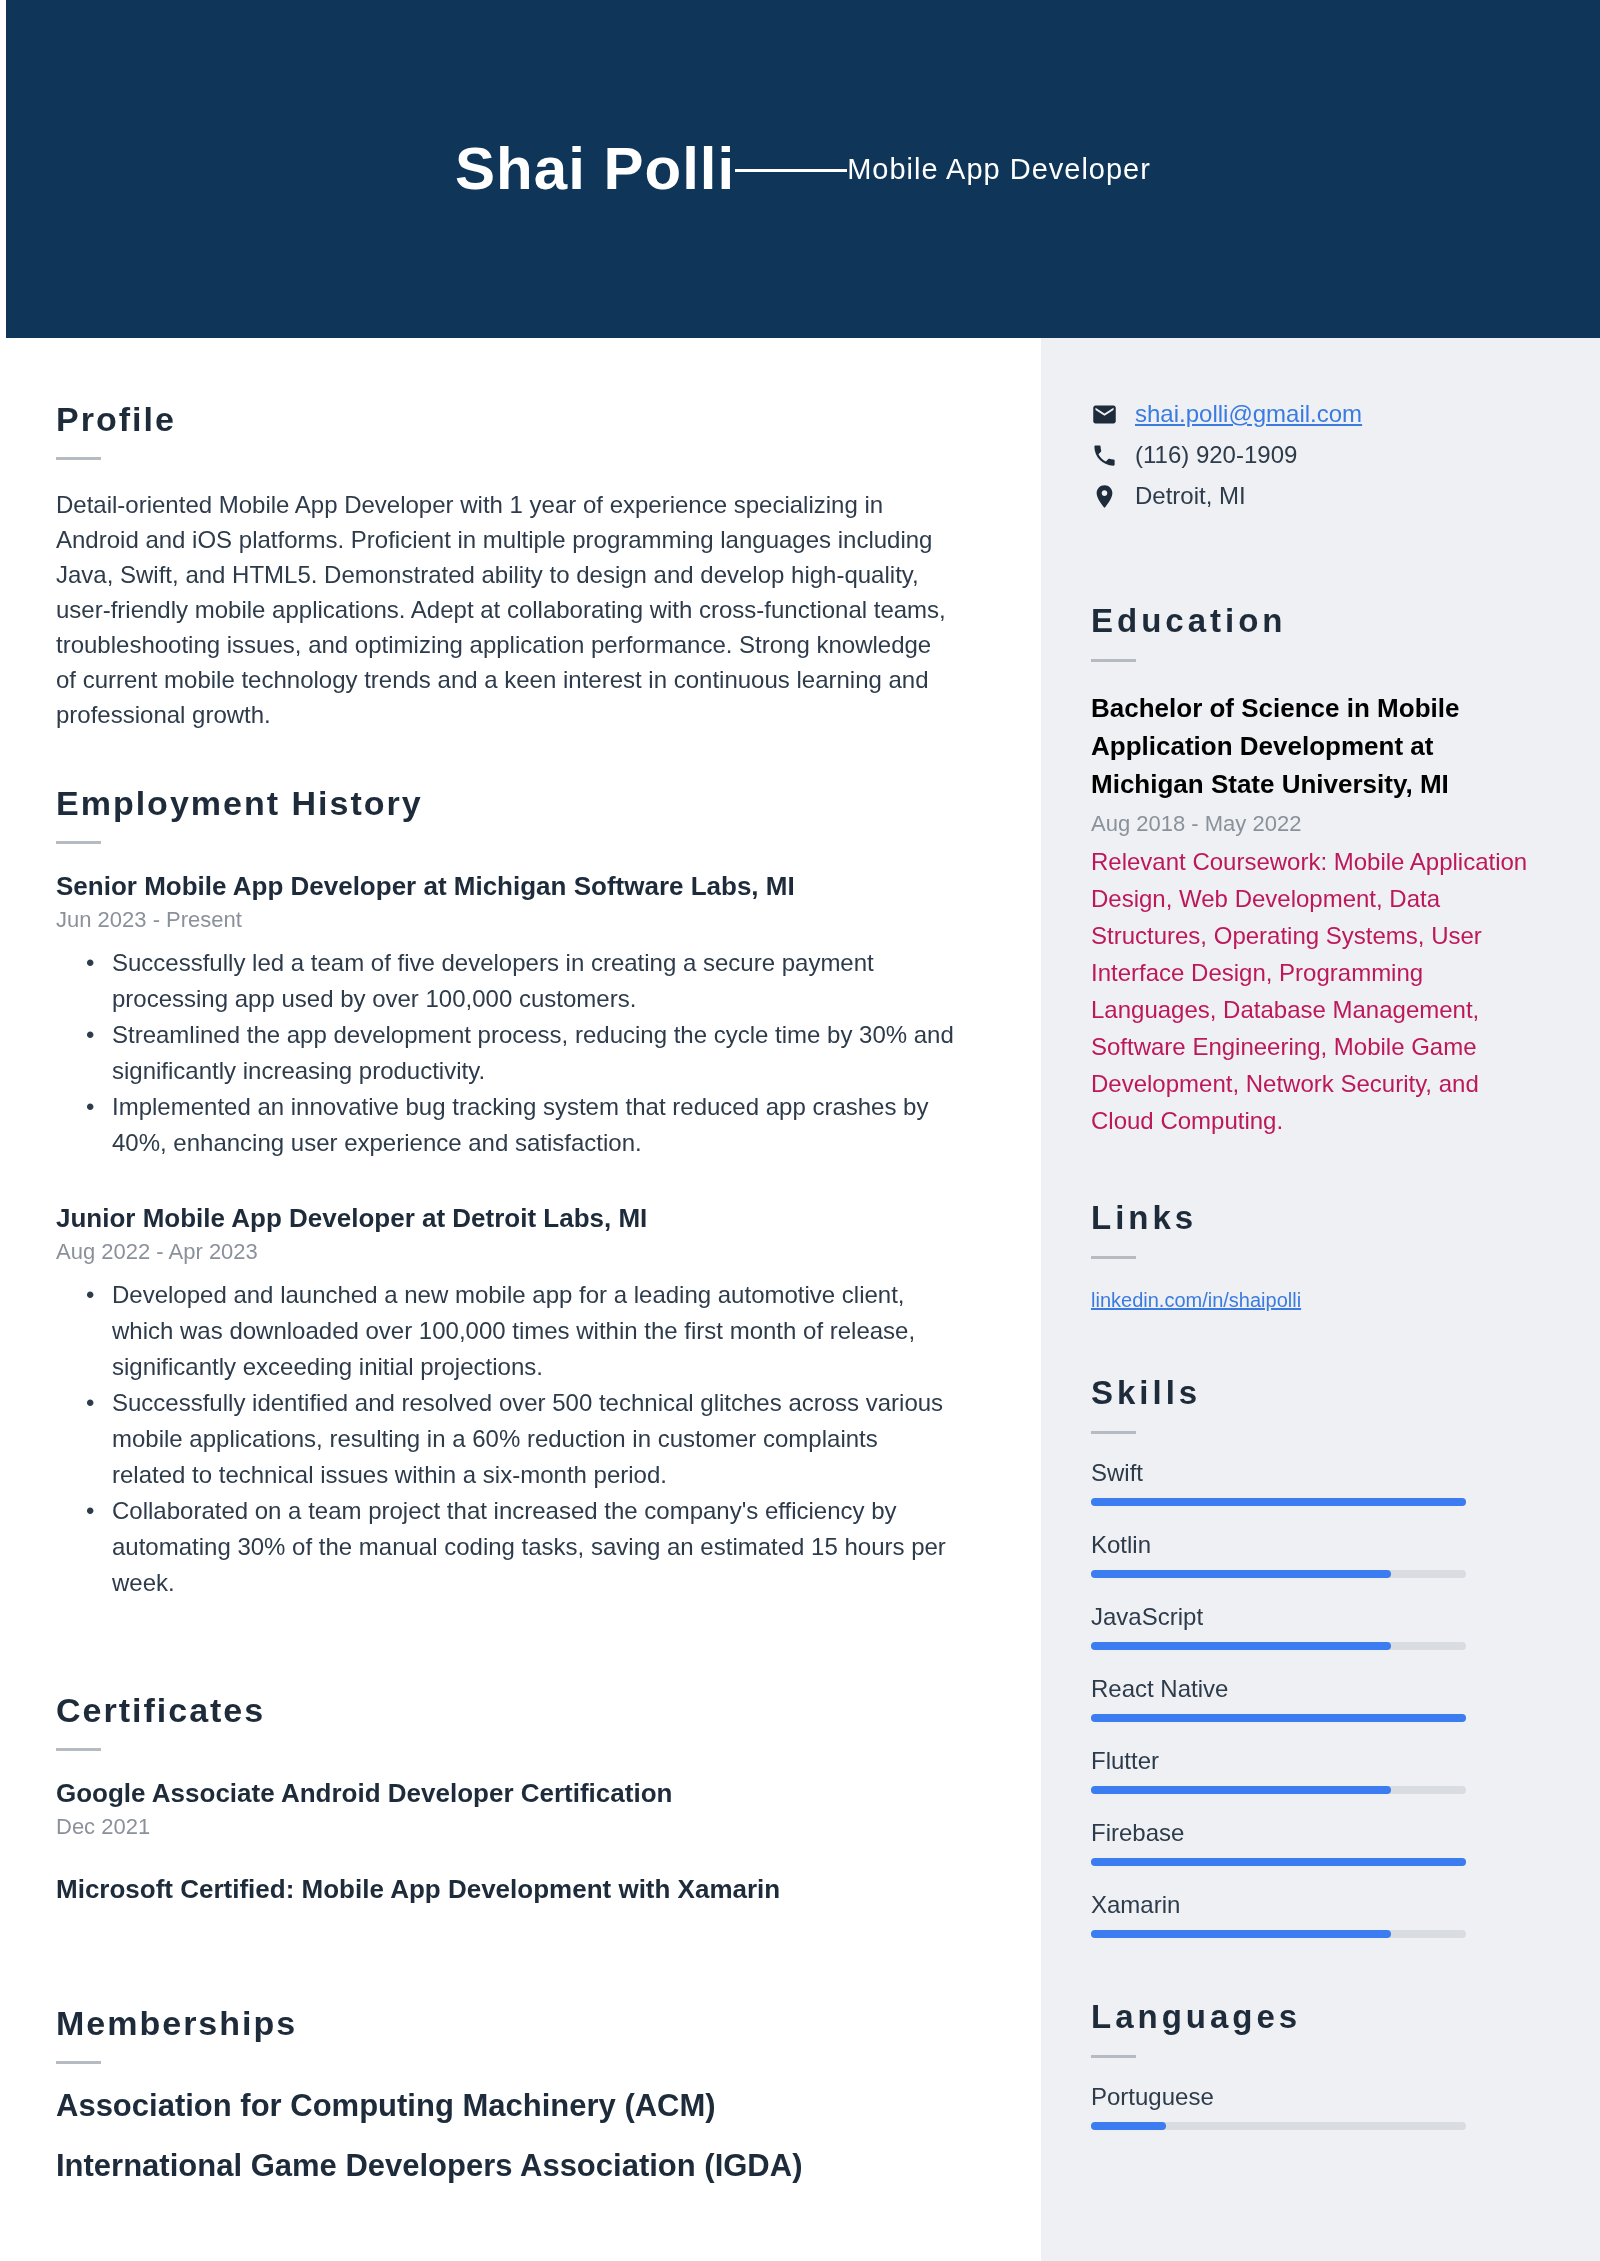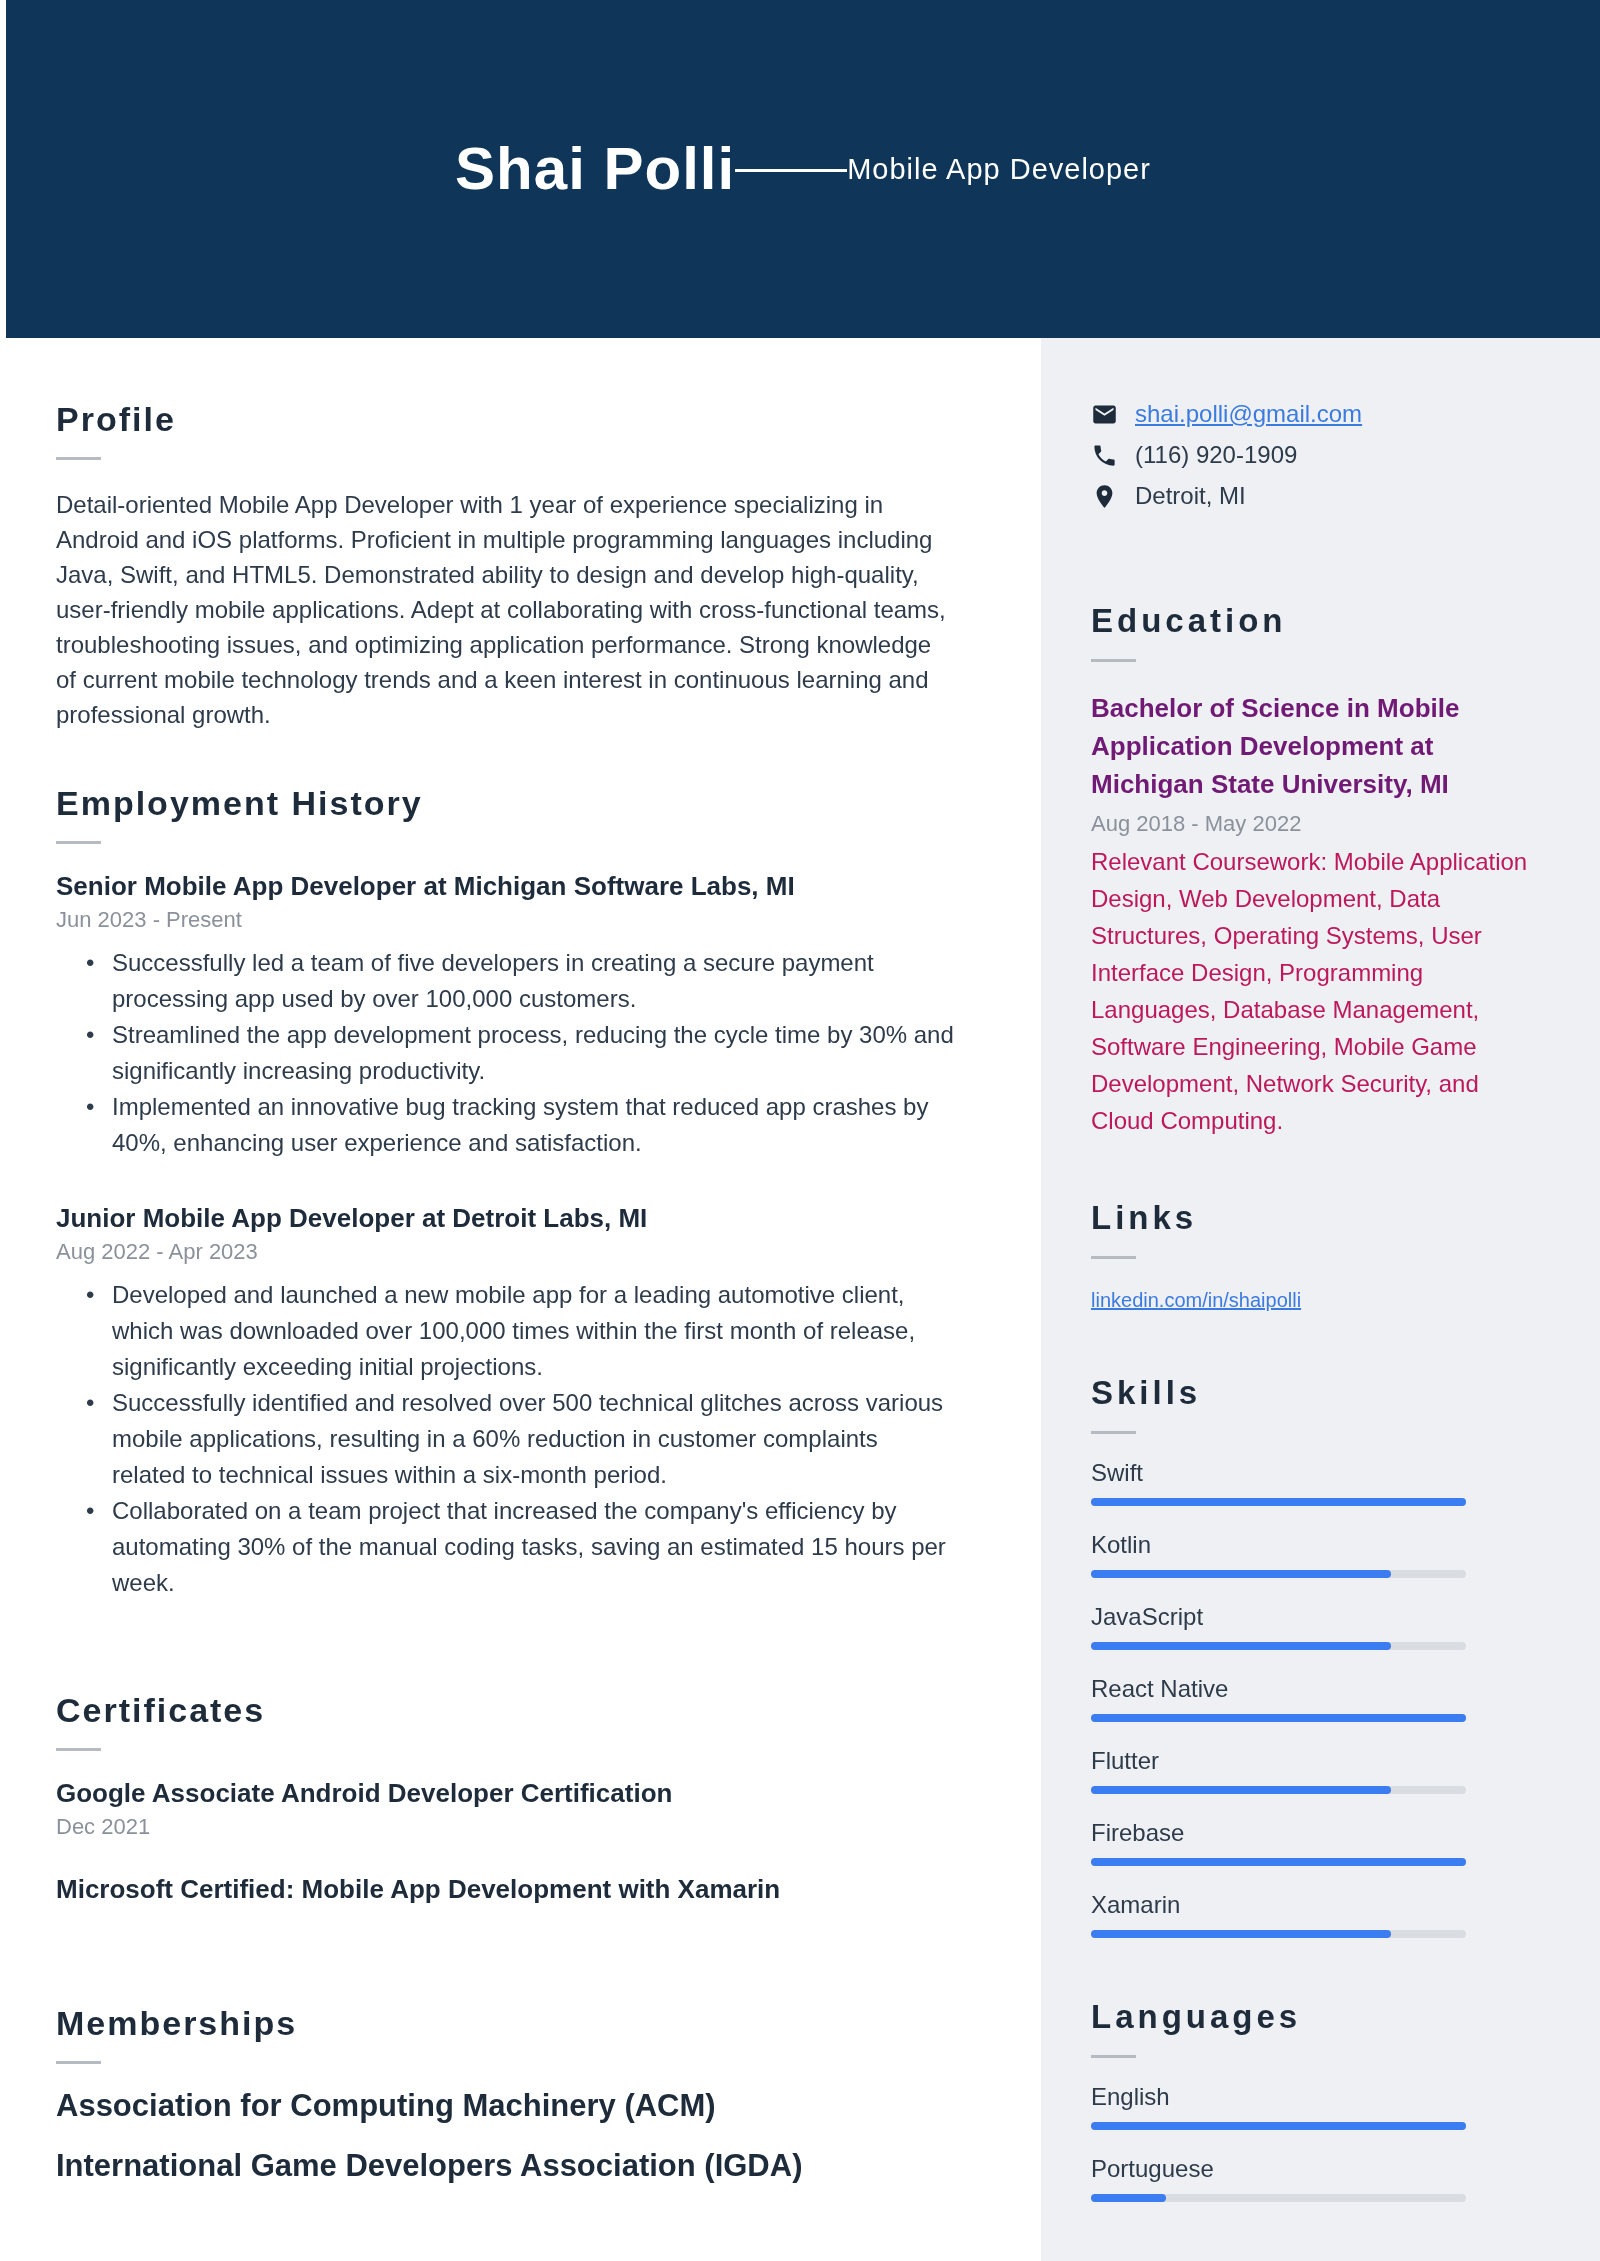--- a/index.html
+++ b/index.html
@@ -52,21 +52,21 @@
   
   .contact { margin-bottom: 92px; }
   .contact-row { display: flex; align-items: center; margin-bottom: 13px; }
   .contact-row:last-child { margin-bottom: 0; }
   .contact-icon { width: 27px; height: 27px; margin-right: 17px; flex: none; color: #1d2b3a; }
   .contact-icon svg { display: block; width: 100%; height: 100%; fill: currentColor; }
   .contact-text { font-size: 24px; color: #2e3b4b; line-height: 28px; }
   a.link { color: #3b7be0; text-decoration: underline; cursor: pointer; }
 
   .side-section { margin-bottom: 60px; }
-  .degree { font-size: 26px; font-weight: 700; color: #701a75; line-height: 38px; }
+  .degree { font-size: 26px; font-weight: 700; color: #000000; line-height: 38px; }
   .edu-dates { font-size: 22px; color: #8a919b; margin: 8px 0 6px; line-height: 26px; }
   .coursework { font-size: 24px; line-height: 37px; color: #be185d; }
   .link-item { font-size: 20px; line-height: 28px; }
 
   .meter { margin-bottom: 27px; }
   .meter:last-child { margin-bottom: 0; }
   .meter-name { font-size: 24px; color: #2e3b4b; line-height: 24px; margin-bottom: 13px; }
   .bar { width: 375px; height: 8px; background: #d9dce0; border-radius: 4px; }
   .bar-fill { height: 8px; background: #3b7cf0; border-radius: 4px; width: 0; }
 </style>
@@ -226,26 +226,20 @@
               <div class="bar-fill" style="width: 80%;"></div>
             </div>
         </div>
       </div>
 
       <div class="side-section">
         <div class="section-heading">Languages</div>
         <div class="rule"></div>
 
         <div class="meter">
-          <div class="meter-name">English</div>
-          <div class="bar">
-              <div class="bar-fill" style="width: 100%;"></div>
-            </div>
-        </div>
-        <div class="meter">
           <div class="meter-name">Portuguese</div>
           <div class="bar">
               <div class="bar-fill" style="width: 20%;"></div>
             </div>
         </div>
       </div>
 
     </div>
   </div>
 </div>

